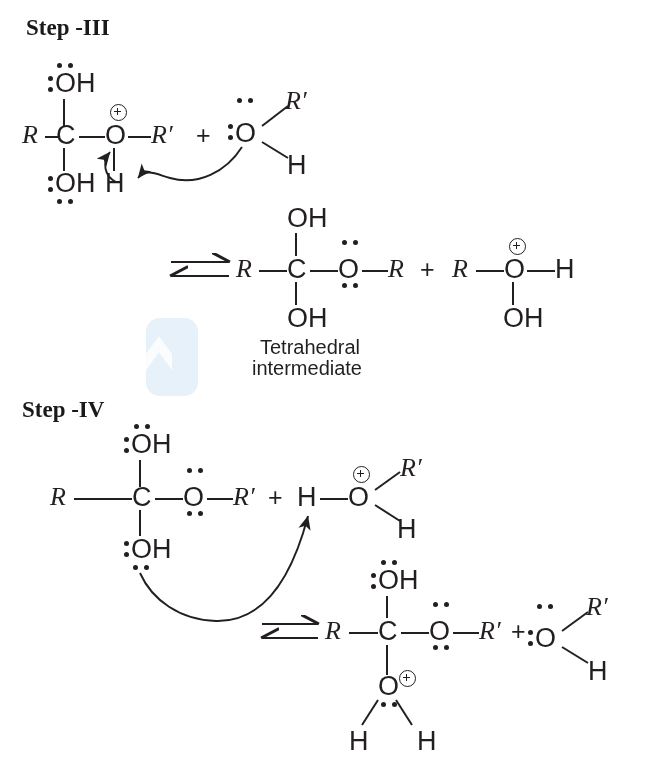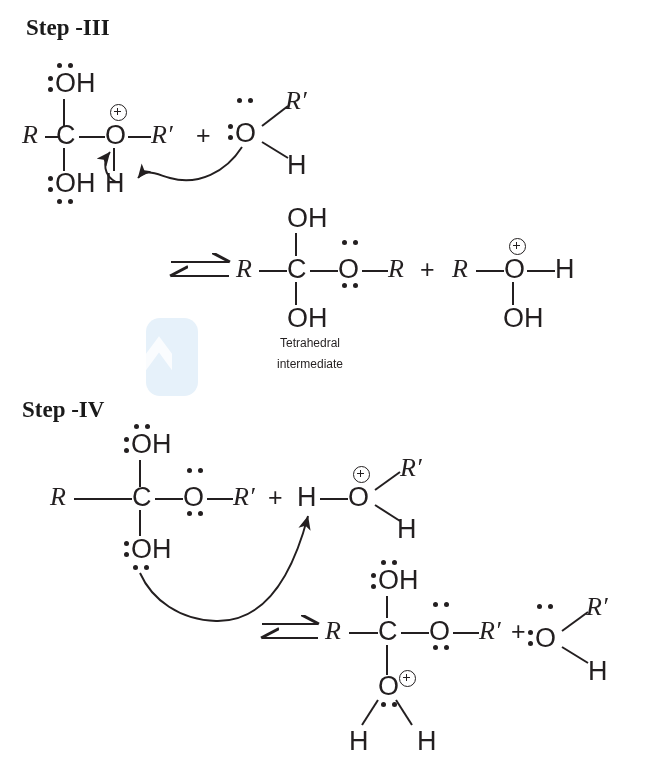--- a/index.html
+++ b/index.html
@@ -38,21 +38,21 @@
     font-family:"Liberation Sans", sans-serif;
     line-height:80px;
     white-space:nowrap;
   }
 
   
   .lbl{position:absolute;white-space:nowrap;z-index:3;line-height:1;}
   .atom{font-size:27px;font-family:"Liberation Sans", sans-serif;color:#231f20;}
   .rgrp{font-size:26px;font-style:italic;font-family:"Liberation Serif", serif;color:#231f20;}
   .plus{font-size:25px;font-family:"Liberation Sans", sans-serif;color:#231f20;}
-  .cap{font-size:12px;font-family:"Liberation Sans", sans-serif;color:#231f20;text-align:center;}
+  .cap{font-size:20px;font-family:"Liberation Sans", sans-serif;color:#231f20;text-align:center;}
   .step{
     font-family:"Liberation Serif", serif;
     font-weight:bold;font-size:23px;color:#1a1a1a;
     z-index:4;
   }
 
   
   .bond{position:absolute;background:#231f20;z-index:2;}
   .hbond{height:2px;}
   .vbond{width:2px;}
@@ -144,21 +144,21 @@
   <div class="lbl rgrp" style="left:452px;top:256px;">R</div>
   <div class="bond hbond" style="left:476px;top:270px;width:28px;"></div>
   <div class="lbl atom" style="left:504px;top:256px;">O</div>
   <div class="chg" style="left:509px;top:238px;"></div>
   <div class="bond hbond" style="left:527px;top:270px;width:28px;"></div>
   <div class="lbl atom" style="left:555px;top:256px;">H</div>
   <div class="bond vbond" style="left:512px;top:282px;height:23px;"></div>
   <div class="lbl atom" style="left:503px;top:305px;">OH</div>
 
   <div class="lbl cap" style="left:255px;top:337px;width:110px;text-align:center;">Tetrahedral</div>
-  <div class="lbl cap" style="left:250px;top:358px;width:120px;text-align:center;">intermediate</div>
+  <div class="lbl cap" style="left:242px;top:358px;width:120px;text-align:right;">intermediate</div>
 
   <div class="lbl step" style="left:22px;top:398px;">Step -IV</div>
 
   <div class="dot" style="left:134px;top:424px;"></div>
   <div class="dot" style="left:145px;top:424px;"></div>
   <div class="dot" style="left:124px;top:437px;"></div>
   <div class="dot" style="left:124px;top:448px;"></div>
   <div class="lbl atom" style="left:131px;top:431px;">OH</div>
   <div class="bond vbond" style="left:139px;top:460px;height:27px;"></div>
 

